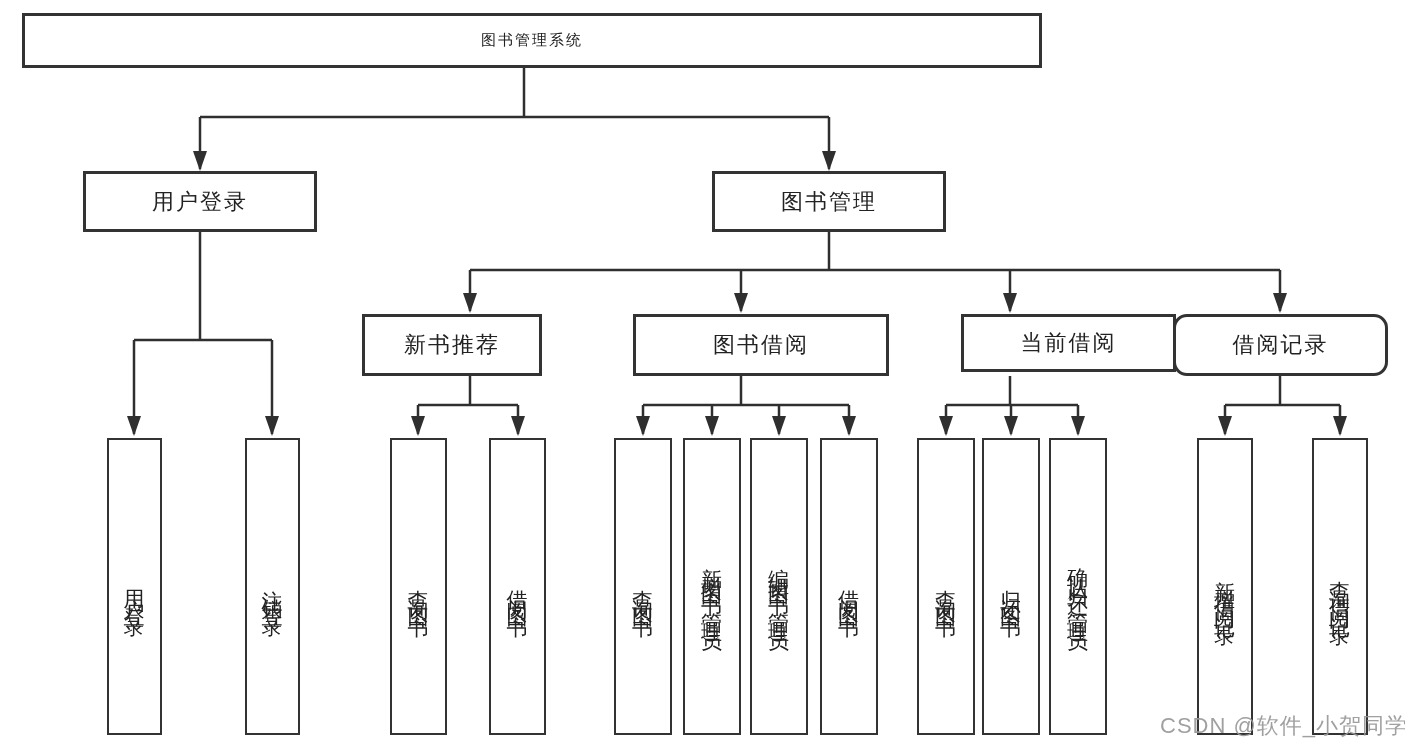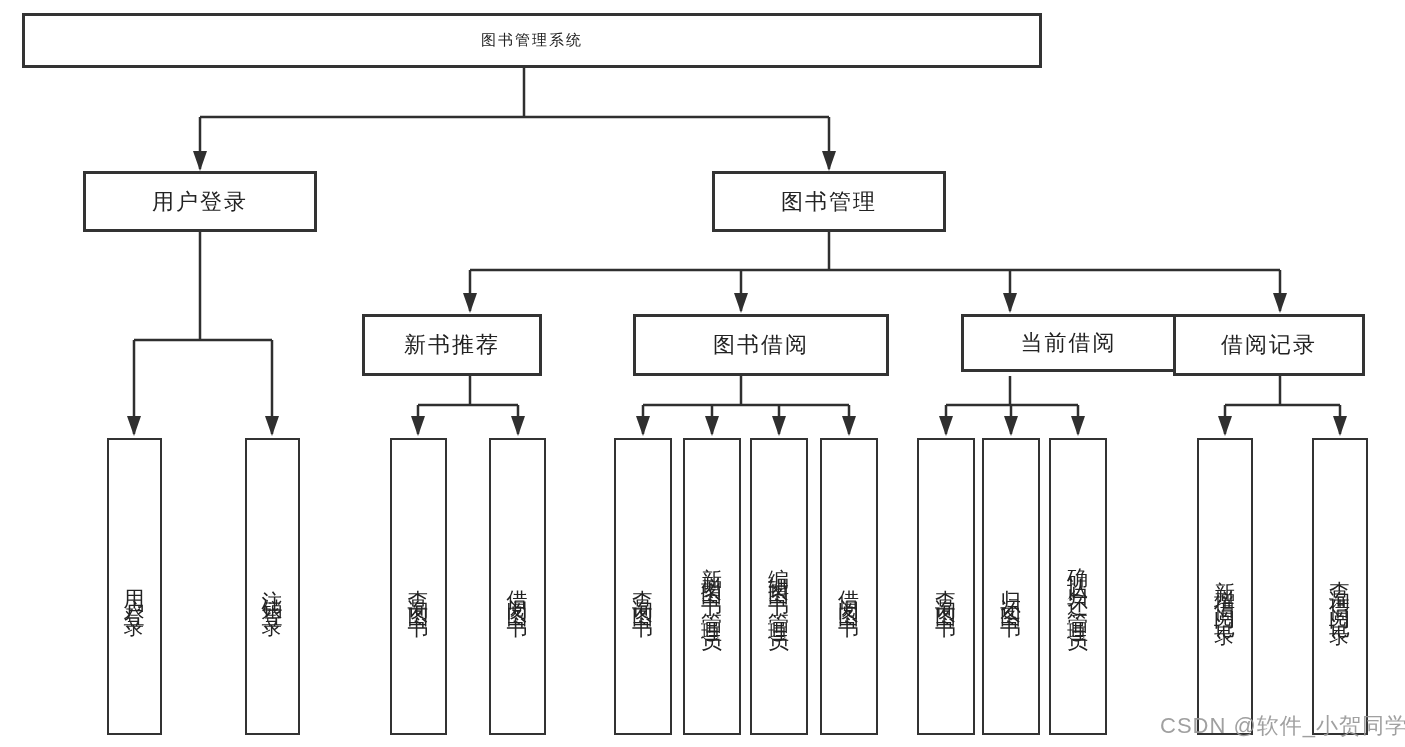--- a/index.html
+++ b/index.html
@@ -94,21 +94,21 @@
 
   <div class="box" style="left:362px;top:314px;width:180px;height:62px;">
     <span class="hlbl">新书推荐</span>
   </div>
   <div class="box" style="left:633px;top:314px;width:256px;height:62px;">
     <span class="hlbl">图书借阅</span>
   </div>
   <div class="box" style="left:922px;top:314px;width:215px;height:58px;margin-left:39px;">
     <span class="hlbl">当前借阅</span>
   </div>
-  <div class="box" style="left:1173px;top:314px;width:192px;height:62px;">
+  <div class="box" style="left:1173px;top:314px;width:215px;height:62px;border-radius:14px;">
     <span class="hlbl">借阅记录</span>
   </div>
 
   <div class="box col" style="left:107px;top:438px;width:55px;height:297px;">
     <span class="vlbl">用户登录</span>
   </div>
   <div class="box col" style="left:245px;top:438px;width:55px;height:297px;">
     <span class="vlbl">注销登录</span>
   </div>
   <div class="box col" style="left:390px;top:438px;width:57px;height:297px;">

